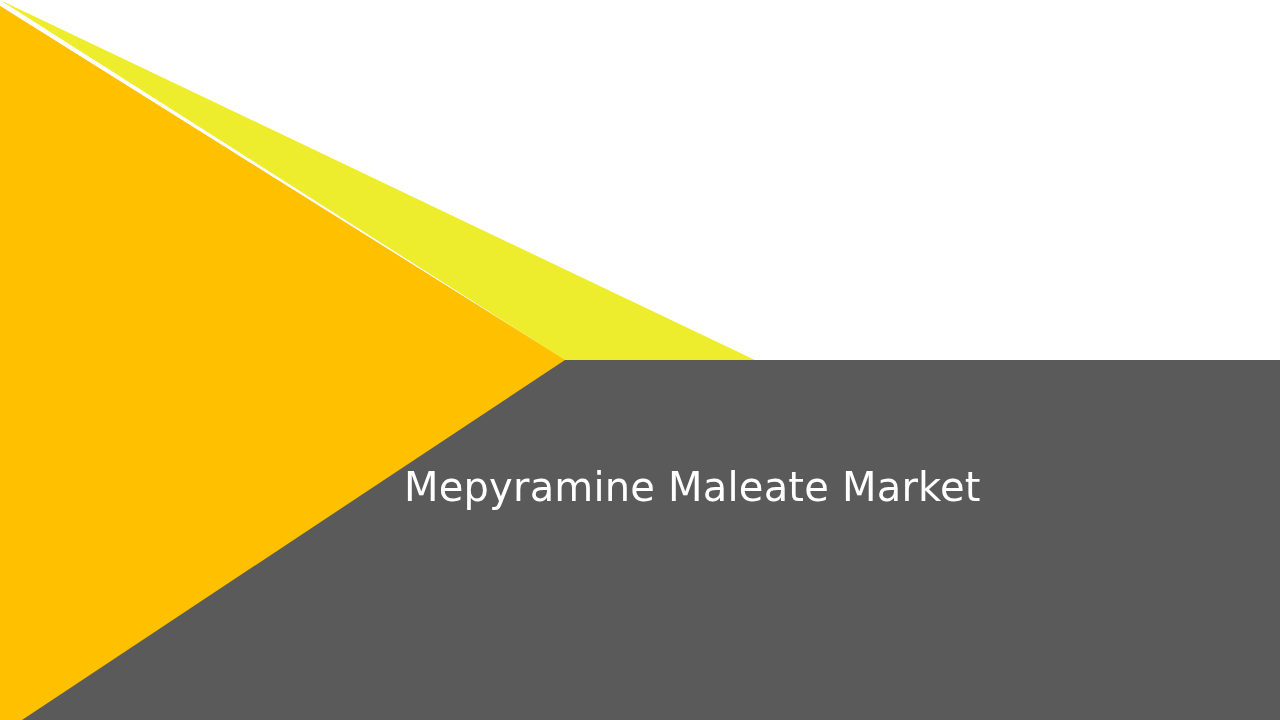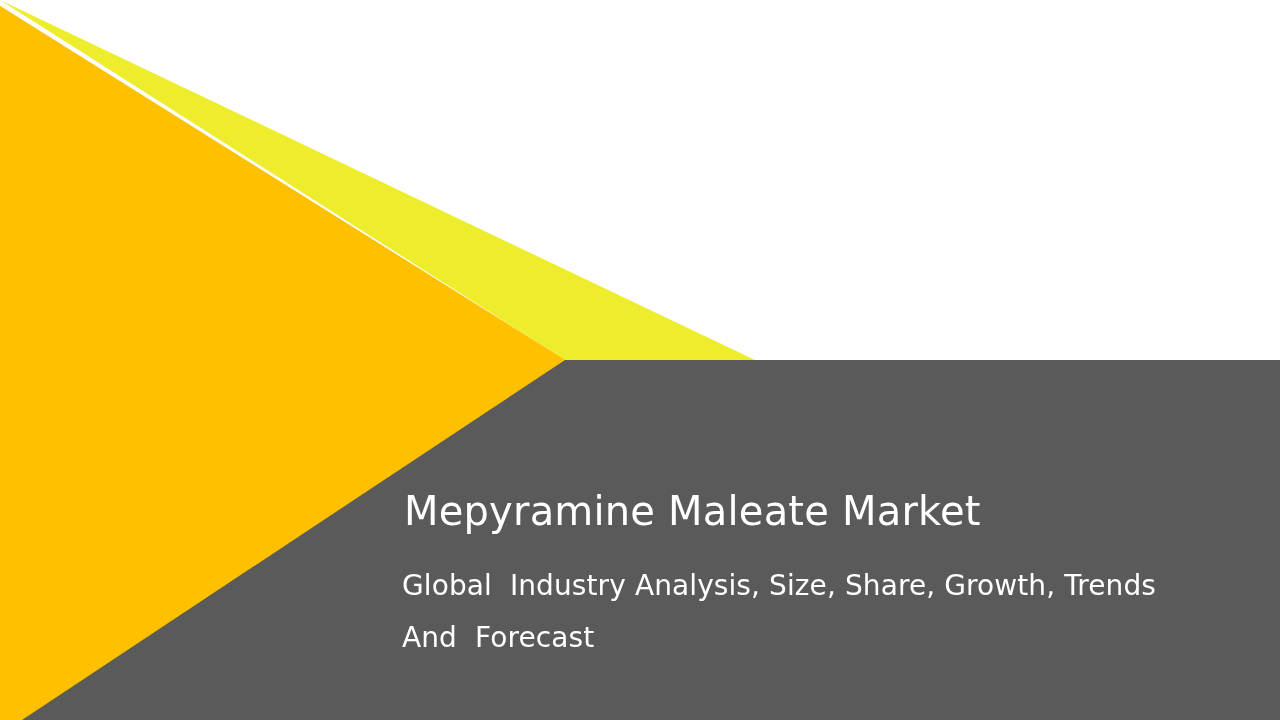--- a/index.html
+++ b/index.html
@@ -25,21 +25,20 @@
     width: 1280px;
     height: 720px;
     display: block;
   }
   #text-layer {
     position: absolute;
     left: 0;
     top: 0;
     width: 1280px;
     height: 697px;
-    margin-top: 24px;
   }
   .title {
     position: absolute;
     left: 404px;
     top: 463px;
     font-size: 40px;
     line-height: 48px;
     font-weight: 400;
     color: #ffffff;
     letter-spacing: 0.2px;
@@ -83,17 +82,16 @@
     <polygon points="0,6 565,360 22,720 0,720" fill="#FFC000"></polygon>
 
     <rect x="0" y="360" width="1280" height="360" fill="#5A5A5A"></rect>
 
     <polygon points="0,6 565,360 22,720 0,720" fill="#FFC000"></polygon>
   </svg>
 
   <div id="text-layer">
     <div class="title">Mepyramine Maleate Market</div>
 
-    <div class="subtitle">Global  Industry Analysis, Size, Share, Growth, Trends And  Forecast</div>
 
   </div>
 
 </div>
 
 </body></html>

